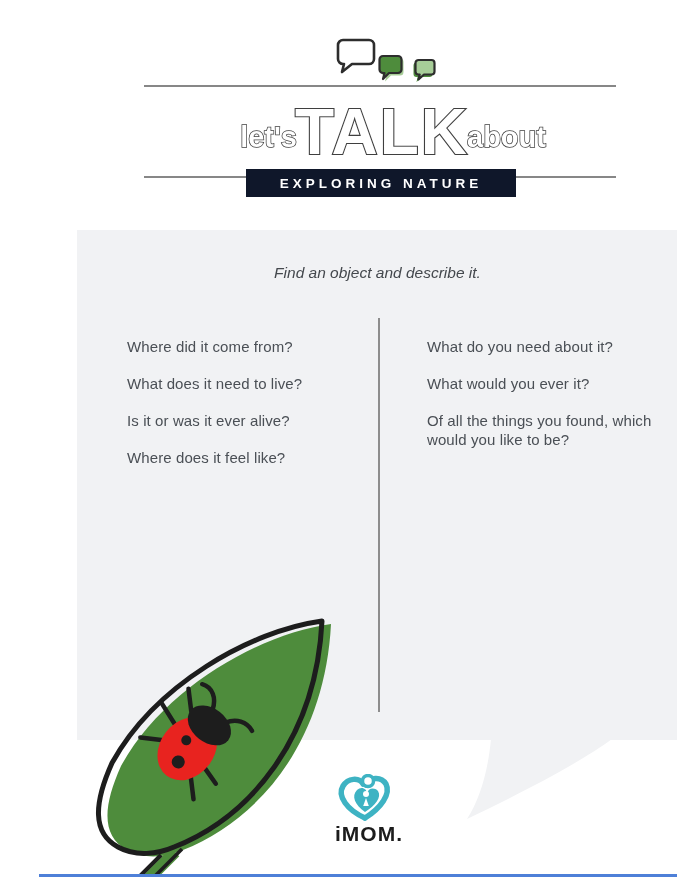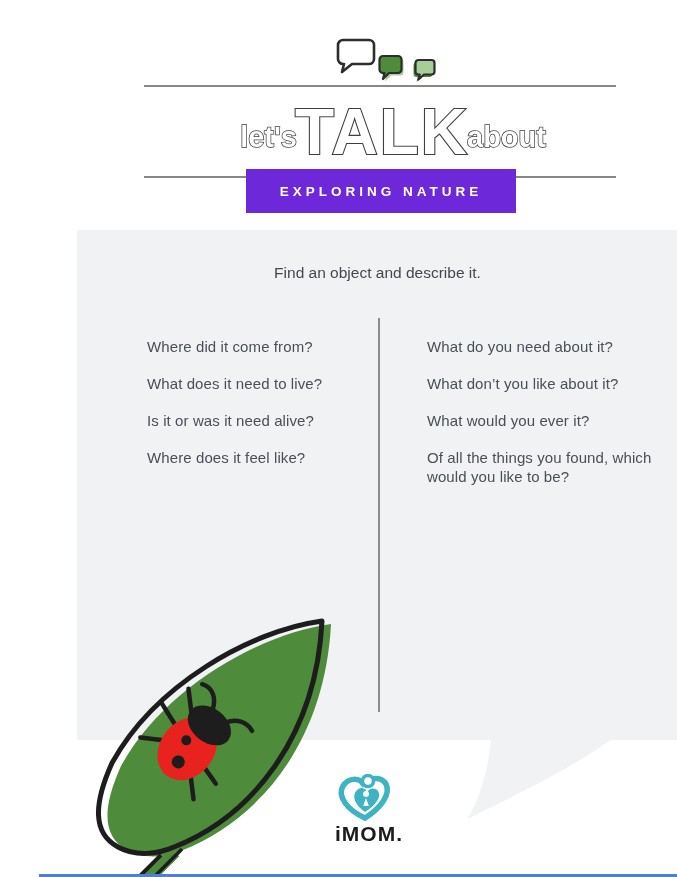--- a/index.html
+++ b/index.html
@@ -4,34 +4,34 @@
 <style>
   html,body{margin:0;padding:0;background:#ffffff;}
   .page{
     position:relative;width:677px;height:877px;background:#ffffff;overflow:hidden;
     font-family:"Liberation Sans", sans-serif;
     margin-left:39px;
   }
   .abs{position:absolute;}
   .hrule{position:absolute;height:2px;background:#878787;}
   .banner{
-    position:absolute;left:207px;top:169px;width:270px;height:44px;background:#6d28d9;
+    position:absolute;left:207px;top:169px;width:270px;height:28px;background:#0f172a;
     display:flex;align-items:center;justify-content:center;
   }
   .banner span{
     color:#ffffff;font-size:13.5px;font-weight:bold;letter-spacing:4px;white-space:nowrap;
   }
   .panel{position:absolute;left:38px;top:230px;width:601px;height:510px;background:#f1f2f4;}
   .instruction{
     position:absolute;left:38px;top:264px;width:601px;text-align:center;
-    font-size:15.5px;color:#44484d;
+    font-style:italic;font-size:15.5px;color:#44484d;
   }
   .col-divider{position:absolute;left:339px;top:318px;width:1.5px;height:394px;background:#8d8d8d;}
   .qcol{position:absolute;color:#4a4f55;font-size:15px;line-height:19px;letter-spacing:.1px;}
-  .qcol.left{left:108px;top:337px;width:210px;}
+  .qcol.left{left:88px;top:337px;width:210px;}
   .qcol.right{left:388px;top:337px;width:235px;}
   .qcol p{margin:0 0 18px 0;}
   .logo-wrap{position:absolute;left:296px;top:774px;width:100px;}
   .logo-text{
     font-weight:bold;font-size:21px;letter-spacing:1px;color:#1c1c1c;margin-top:-4px;
   }
   .bottom-bar{position:absolute;left:0;top:874px;width:677px;height:3px;background:#4e80d8;}
   .title-svg text{paint-order:stroke fill;fill:#ffffff;stroke:#3f3f3f;
     font-family:"Liberation Sans", sans-serif;font-weight:bold;}
 </style>
@@ -72,26 +72,25 @@
     <path d="M32,0 C29,32 21,60 8,80 C50,60 118,26 153,0 Z" fill="#f1f2f4"></path>
   </svg>
 
   <div class="instruction">Find an object and describe it.</div>
 
   <div class="col-divider"></div>
 
   <div class="qcol left">
     <p>Where did it come from?</p>
     <p>What does it need to live?</p>
-    <p>Is it or was it need alive?</p>
+    <p>Is it or was it ever alive?</p>
     <p>Where does it feel like?</p>
   </div>
   <div class="qcol right">
     <p>What do you need about it?</p>
-    <p>What don’t you like about it?</p>
     <p>What would you ever it?</p>
     <p>Of all the things you found, which would you like to be?</p>
   </div>
 
   <svg class="abs" style="left:30px;top:616px;" width="280" height="261" viewBox="0 0 280 261">
 
     <path d="M262,8 C190,18 95,72 52,150 C34,190 32,220 58,234 C76,244 98,241 114,234 C190,204 256,126 262,8 Z" fill="#4e8c3c"></path>
 
     <line x1="106" y1="236" x2="70" y2="272" stroke="#4e8c3c" stroke-width="12"></line>
 

